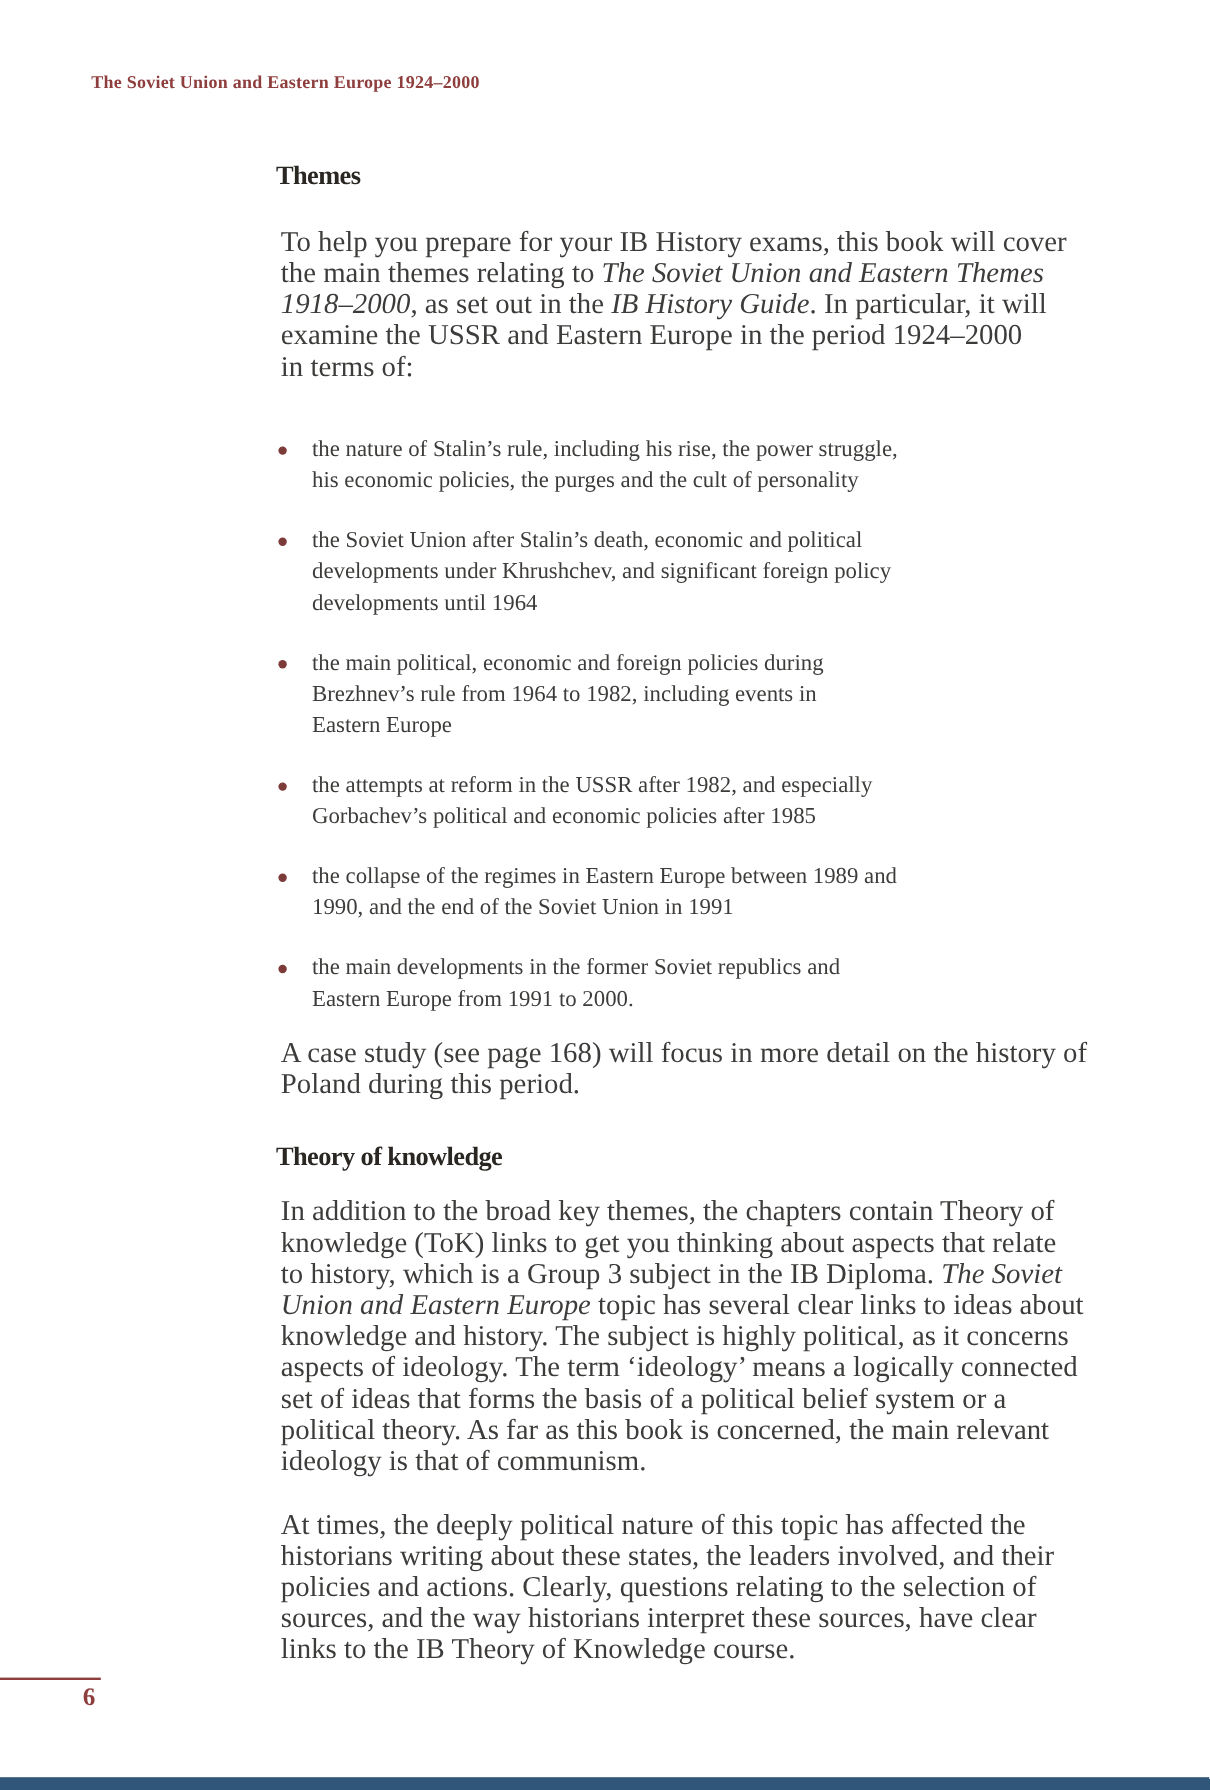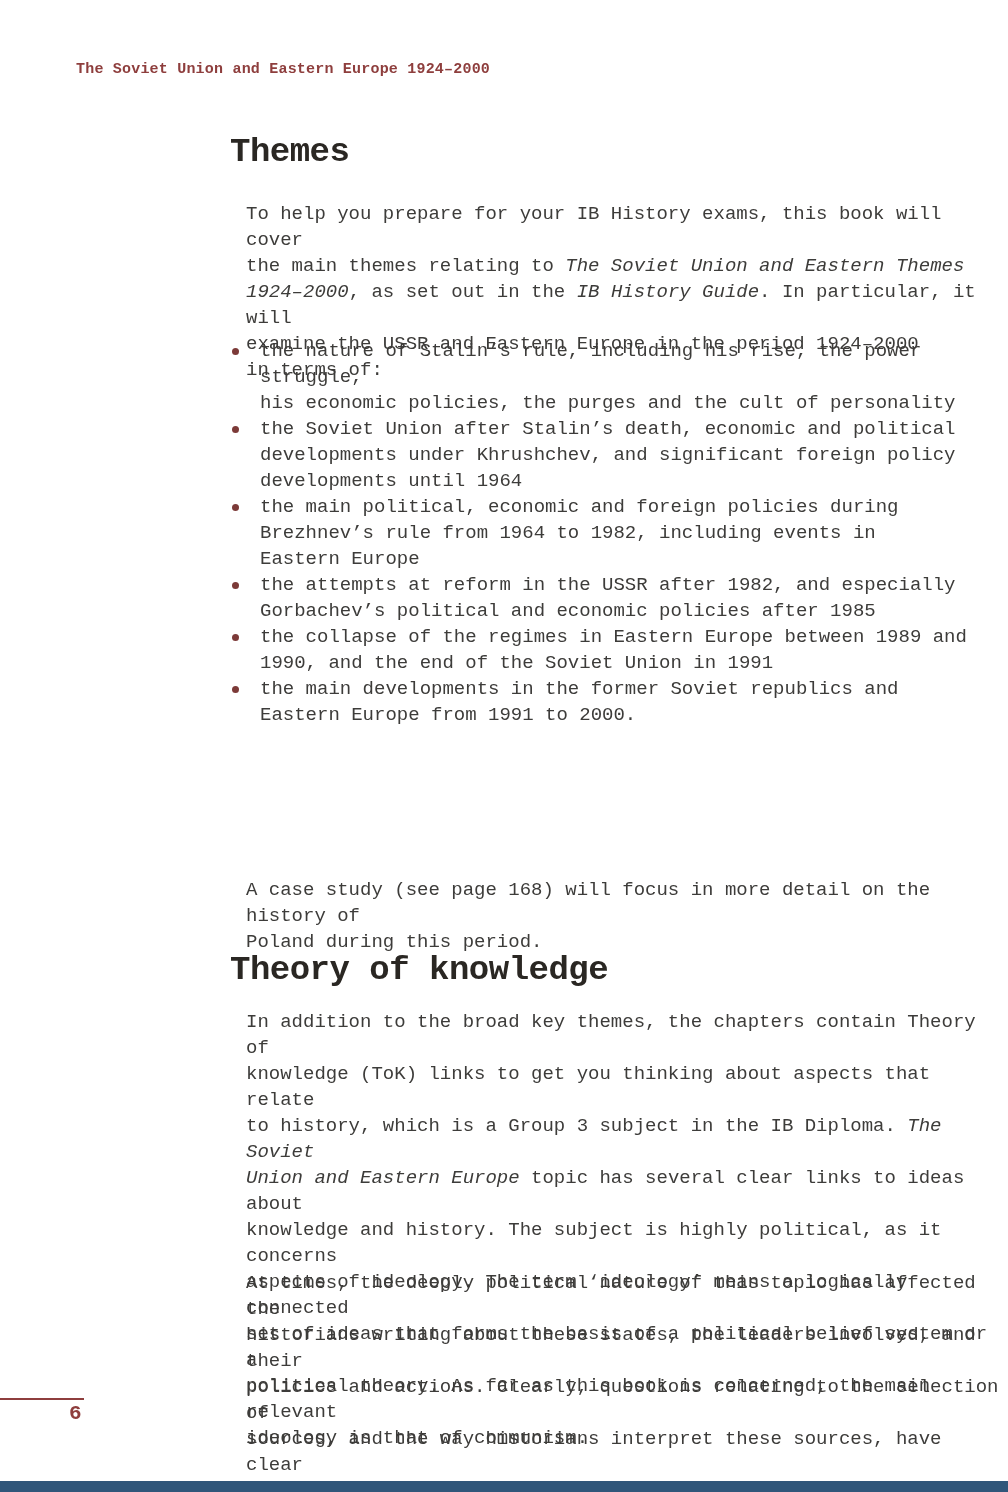--- a/index.html
+++ b/index.html
@@ -10,60 +10,61 @@
     --footer-bar:#30567a;
     --page-bg:#ffffff;
   }
   *{box-sizing:border-box;}
   html,body{margin:0;padding:0;background:#ffffff;}
   .page{
     position:relative;
     width:1008px;height:1492px;
     background:var(--page-bg);
     overflow:hidden;
-    font-family:Liberation Mono, monospace;
+    font-family:Liberation Serif, serif;
   }
   .running-header{
     position:absolute;left:76px;top:61px;
     font-size:15px;font-weight:700;
     color:var(--accent);
     letter-spacing:0.2px;
   }
   .section-heading{
     position:absolute;left:230px;
     margin:0;
-    font-size:34px;font-weight:700;
+    font-size:22px;font-weight:700;
     color:var(--heading-text);
     letter-spacing:-0.5px;
     line-height:1.1;
   }
   #heading-themes{top:134px;}
   #heading-tok{top:952px;}
   .body-para{
     position:absolute;left:230px;
     width:760px;
-    margin:16px;
-    font-size:19px;line-height:26px;
+    margin:4px;
+    font-size:24px;line-height:26px;
     color:var(--body-text);
   }
   #para-intro{top:185px;}
   #para-case-study{top:861px;}
   #para-tok-1{top:993px;}
   #para-tok-2{top:1254px;}
   .themes-list{
     position:absolute;left:230px;top:338px;
     width:760px;
     margin:0;padding:0;
     list-style:none;
     font-size:19px;line-height:26px;
     color:var(--body-text);
   }
   .themes-list li{
     position:relative;
     padding-left:30px;
+    margin-top:24px;
   }
   .themes-list li::before{
     content:"";
     position:absolute;left:2px;top:10px;
     width:7px;height:7px;border-radius:50%;
     background:var(--bullet);
   }
   .footer-rule{
     position:absolute;left:0;top:1398px;
     width:84px;height:2px;
@@ -83,21 +84,21 @@
 </style>
 </head>
 <body>
 
 <div class="page">
 
   <div class="running-header">The Soviet Union and Eastern Europe 1924–2000</div>
 
   <h1 class="section-heading" id="heading-themes">Themes</h1>
 
-  <p class="body-para" id="para-intro">To help you prepare for your IB History exams, this book will cover<br>the main themes relating to <i>The Soviet Union and Eastern Themes</i><br><i>1924–2000</i>, as set out in the <i>IB History Guide</i>. In particular, it will<br>examine the USSR and Eastern Europe in the period 1924–2000<br>in terms of:</p>
+  <p class="body-para" id="para-intro">To help you prepare for your IB History exams, this book will cover<br>the main themes relating to <i>The Soviet Union and Eastern Themes</i><br><i>1918–2000</i>, as set out in the <i>IB History Guide</i>. In particular, it will<br>examine the USSR and Eastern Europe in the period 1924–2000<br>in terms of:</p>
 
   <ul class="themes-list">
     <li>the nature of Stalin’s rule, including his rise, the power struggle,<br>his economic policies, the purges and the cult of personality</li>
     <li>the Soviet Union after Stalin’s death, economic and political<br>developments under Khrushchev, and significant foreign policy<br>developments until 1964</li>
     <li>the main political, economic and foreign policies during<br>Brezhnev’s rule from 1964 to 1982, including events in<br>Eastern Europe</li>
     <li>the attempts at reform in the USSR after 1982, and especially<br>Gorbachev’s political and economic policies after 1985</li>
     <li>the collapse of the regimes in Eastern Europe between 1989 and<br>1990, and the end of the Soviet Union in 1991</li>
     <li>the main developments in the former Soviet republics and<br>Eastern Europe from 1991 to 2000.</li>
   </ul>
 

